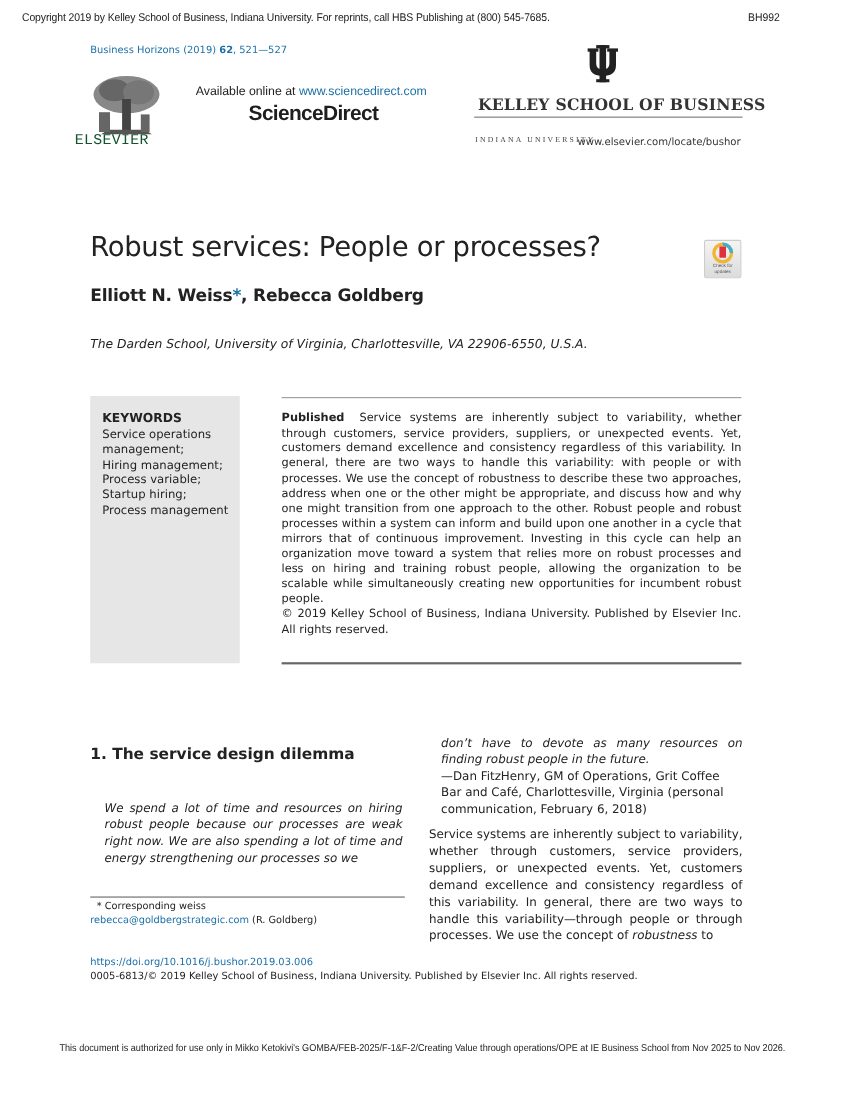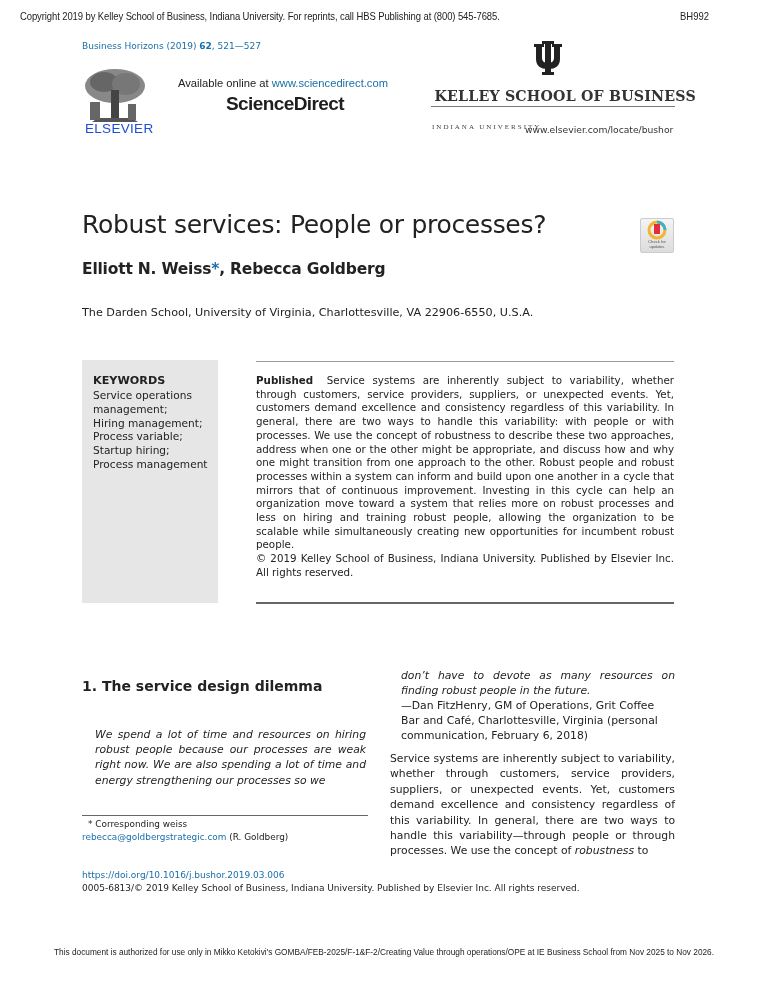--- a/index.html
+++ b/index.html
@@ -4,33 +4,33 @@
 <style>
   html, body { margin:0; padding:0; background:#fff; }
   body { width:768px; height:994px; position:relative; overflow:hidden; font-family:"DejaVu Sans", sans-serif; color:#222; }
   .abs { position:absolute; }
   .link { color:#1a6fa8; }
   #copyright { left:20px; top:11px; font-size:10.2px; color:#222; letter-spacing:-0.1px; font-family:"Liberation Sans", sans-serif; transform:scaleX(0.93); transform-origin:left top; }
   #case-id { left:680px; top:11px; font-size:10.2px; font-family:"Liberation Sans", sans-serif; transform:scaleX(0.93); transform-origin:left top;}
   #journal-ref { left:82px; top:41px; font-size:9px; color:#1a6fa8; }
   #journal-ref b { font-weight:bold; }
   #elsevier-logo { left:82px; top:58px; width:66px; height:76px; }
-  #elsevier-text { left:85px; top:121px; font-family:Liberation Sans, sans-serif; font-size:13.5px; letter-spacing:0.3px; color:#1d4ed8; }
+  #elsevier-text { left:68px; top:121px; font-family:Liberation Mono, monospace; font-size:13.5px; letter-spacing:0.3px; color:#14532d; }
   #available { left:178px; top:77px; font-family:"Liberation Sans", sans-serif; font-size:11.2px; color:#222; }
   #sd-logo { left:226px; top:93px; font-family:"Liberation Sans", sans-serif; font-size:19px; font-weight:bold; letter-spacing:-0.6px; color:#1e1e1e; }
   #iu-logo { left:534px; top:41px; width:28px; height:34px; }
   #kelley { left:432px; top:87px; width:244px; text-align:center; font-family:"DejaVu Serif", serif; font-size:14.5px; font-weight:bold; letter-spacing:0.2px; color:#333; white-space:nowrap; transform:scaleX(0.98); }
   #kelley-rule { left:431px; top:106px; width:244px; height:1px; background:#777; }
   #iu-text { left:432px; top:111px; width:244px; font-family:Liberation Serif, serif; font-size:7px; letter-spacing:2px; color:#444;margin-top:12px; }
   #journal-url { left:525px; top:124px; font-size:9.2px; color:#333; }
   #title { left:82px; top:210px; font-size:25px; color:#222; letter-spacing:-0.3px; }
   #crossmark { left:640px; top:218px; width:32px; height:33px; background:linear-gradient(#f4f4f4,#dcdcdc); border:1px solid #ccc; border-radius:2px; }
   #authors { left:82px; top:260px; font-size:15.5px; color:#222; font-weight:bold; letter-spacing:-0.2px; }
   #authors .star { color:#1a6fa8; }
-  #affiliation { left:82px; top:306px; font-size:11.2px; color:#222; }
+  #affiliation { left:82px; top:306px; font-size:11.2px; font-style:italic; color:#222; }
   #kw-box { left:82px; top:360px; width:136px; height:243px; background:#e6e6e6; }
   #kw-head { left:93px; top:374px; font-size:11.2px; font-weight:bold; color:#222;text-align:right; }
   #kw-list { left:93px; top:389px; font-size:10.6px; line-height:13.8px; color:#222; }
   #abs-rule-top { left:256px; top:361px; width:418px; height:1px; background:#999; }
   #abstract { left:256px; top:374px; width:418px; font-size:10.3px; line-height:13.7px; text-align:justify; color:#222; }
   #abstract .lab { font-weight:bold; margin-right:6px; }
   #abs-rule-bot { left:256px; top:602px; width:418px; height:2px; background:#666; }
   #sec-head { left:82px; top:667px; font-size:14px; font-weight:bold; color:#222;margin-top:11px; }
   #quote { left:95px; top:727px; width:271px; font-size:10.8px; line-height:15.2px; font-style:italic; text-align:justify; color:#222; }
   #fn-rule { left:82px; top:815px; width:286px; height:1px; background:#666; }

